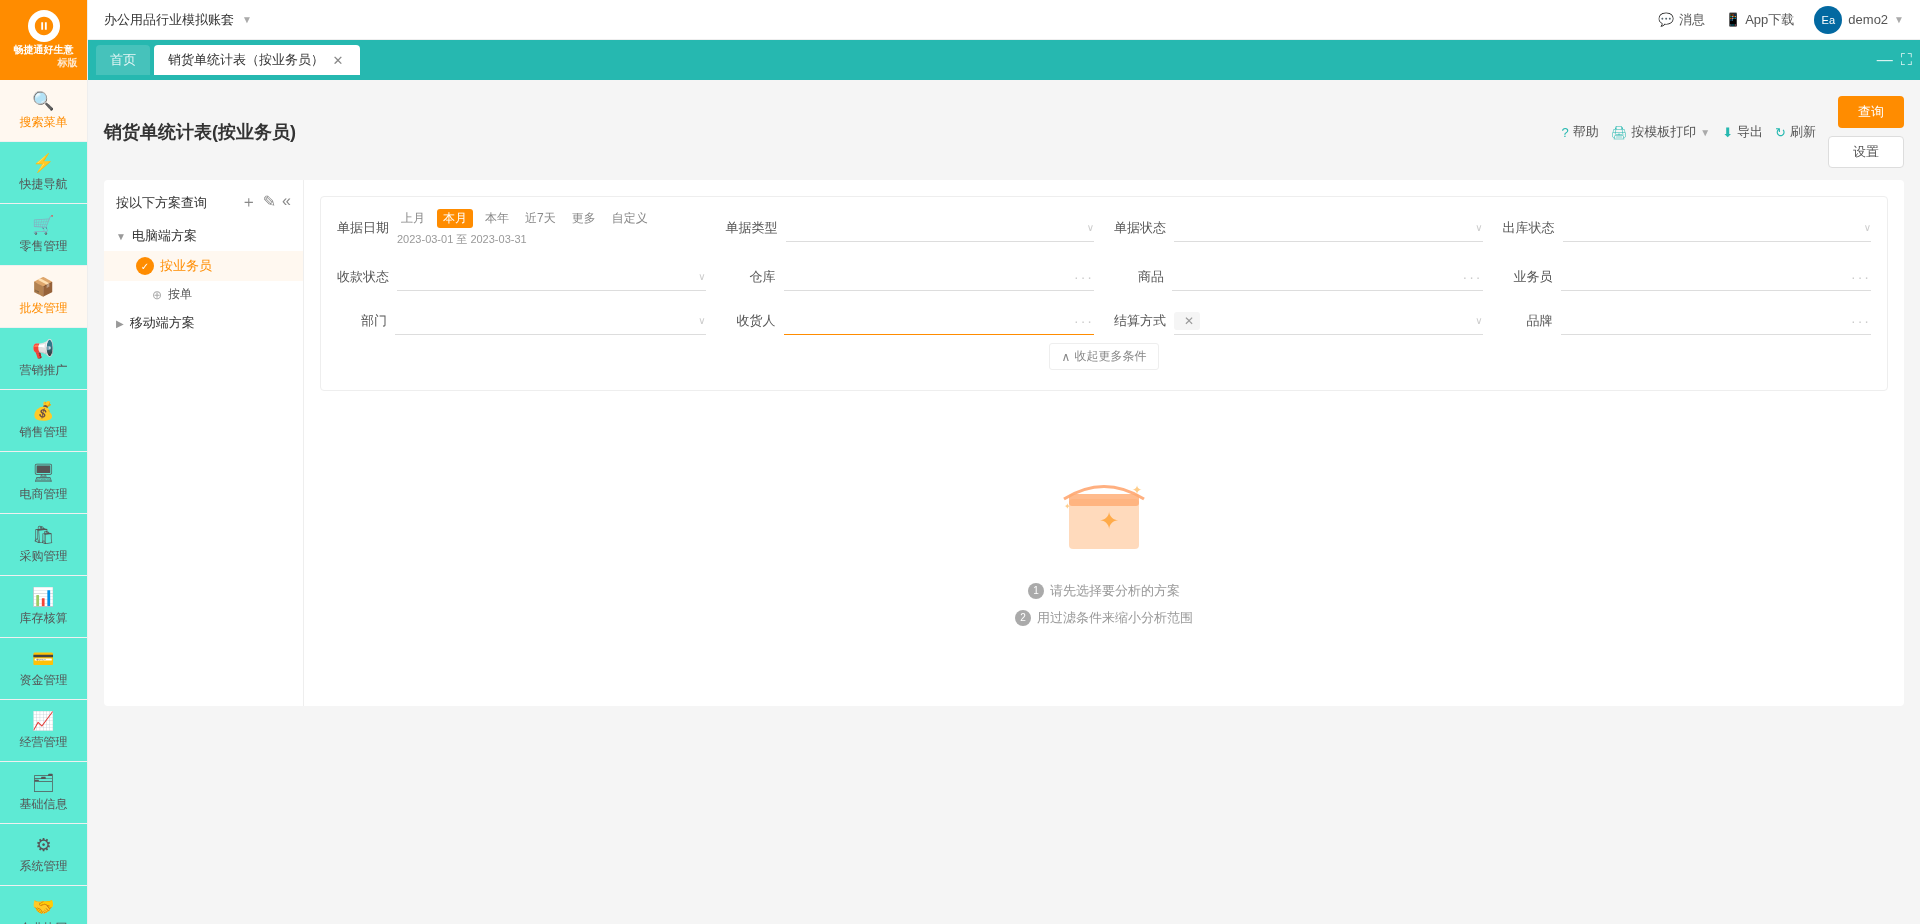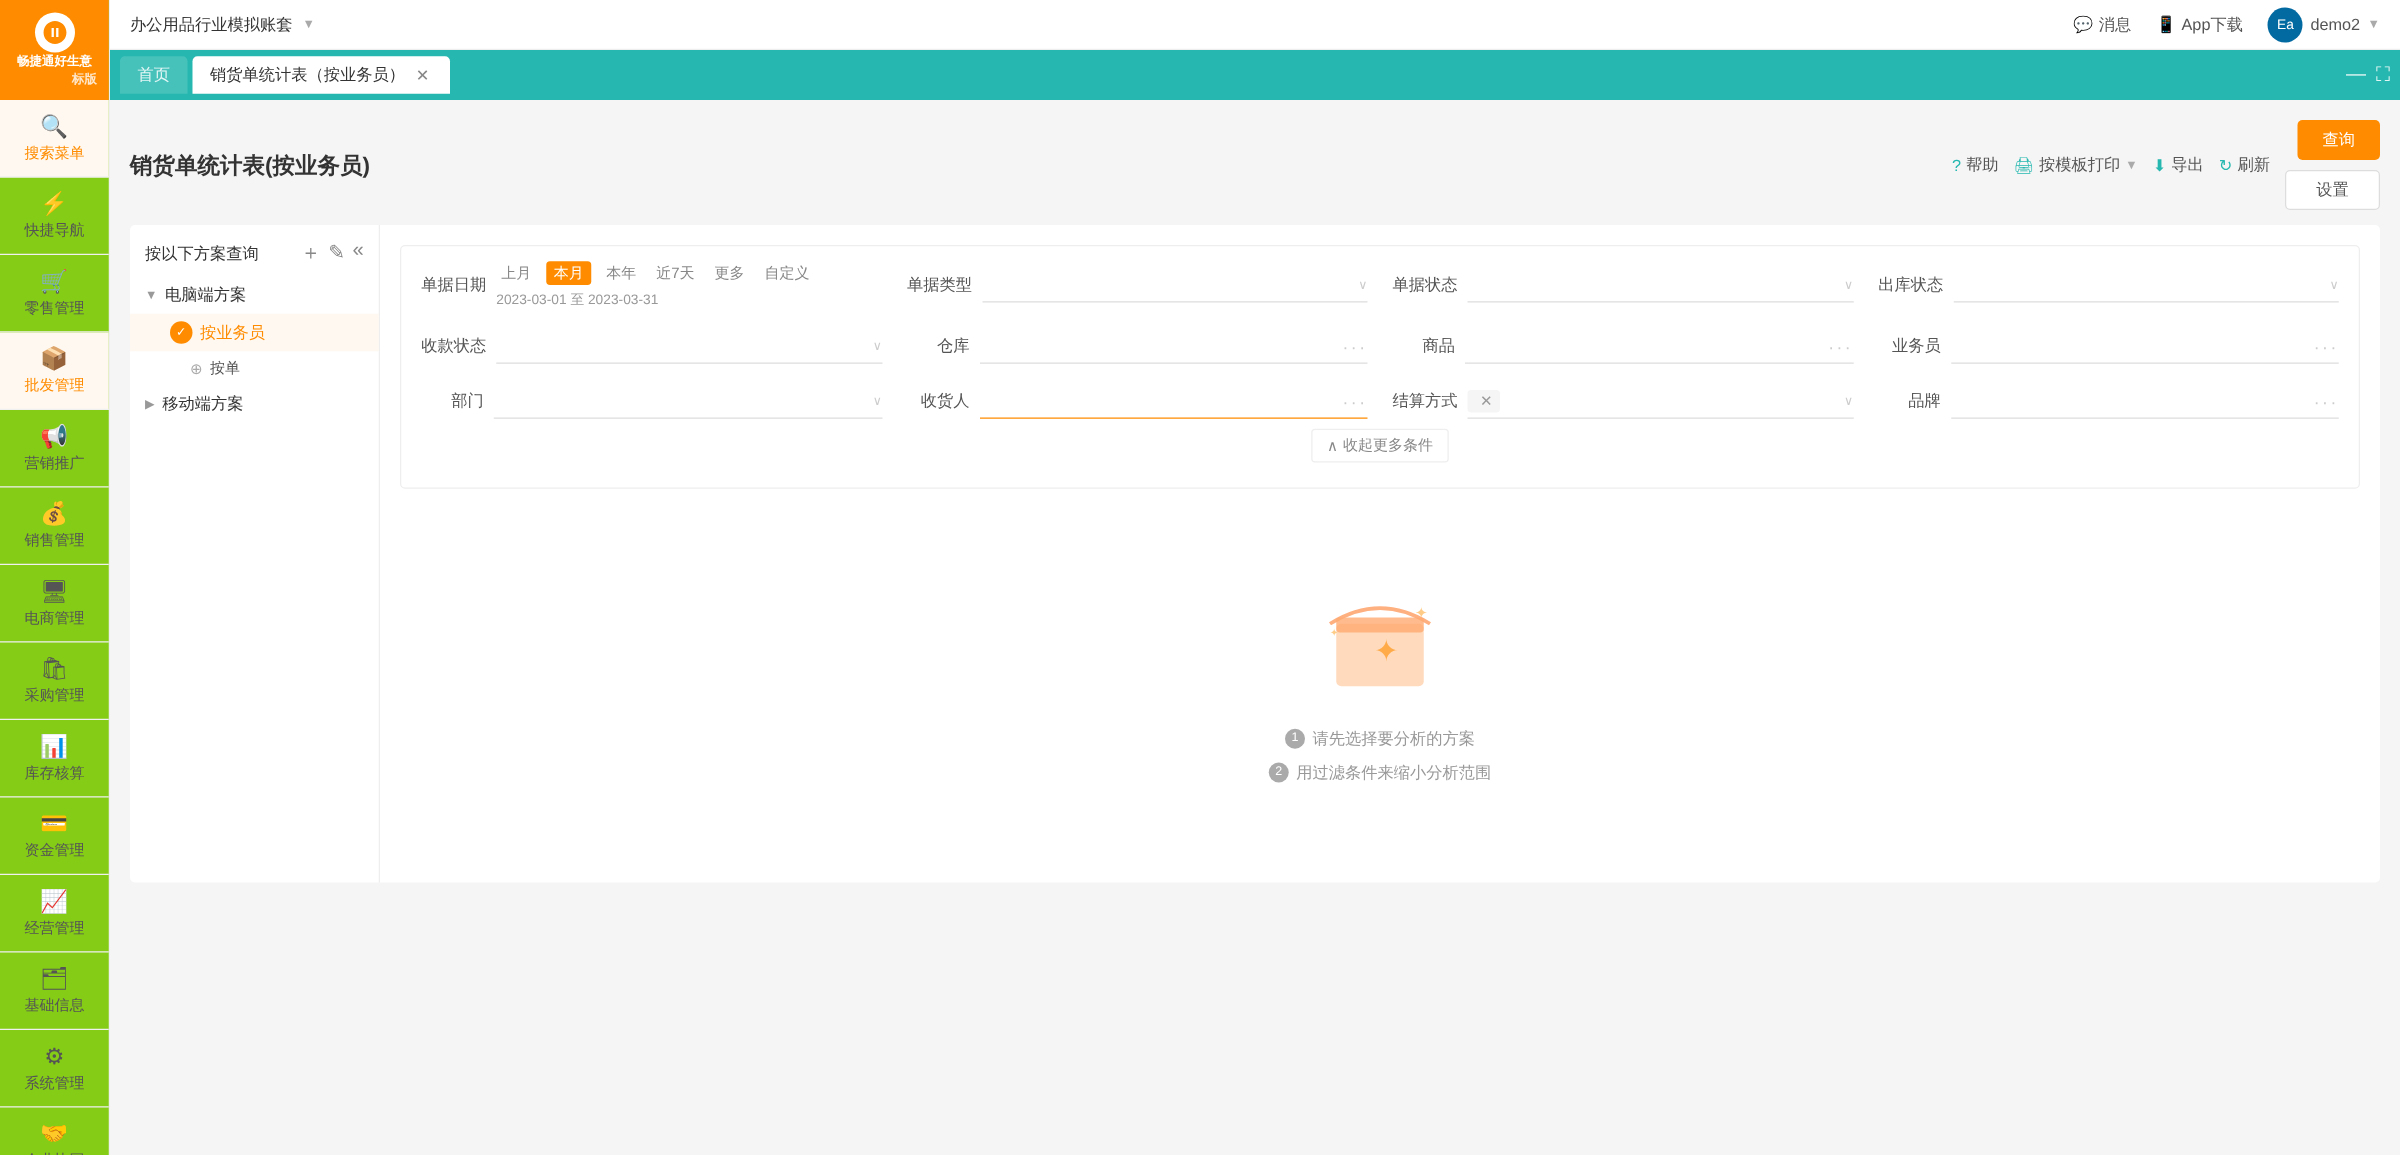--- a/index.html
+++ b/index.html
@@ -1,19 +1,19 @@
 <!DOCTYPE html>
 <html><head>
   <meta charset="utf-8">
   <style>
     * { box-sizing: border-box; margin: 0; padding: 0; }
     body { font-family: "Microsoft YaHei", "PingFang SC", sans-serif; font-size: 13px; background: #f5f5f5; display: flex; height: 924px; overflow: hidden; }
 
     
-    .sidebar { width: 88px; background: #84cc16; display: flex; flex-direction: column; border-right: 1px solid #eee; flex-shrink: 0; }
+    .sidebar { width: 88px; background: #5eead4; display: flex; flex-direction: column; border-right: 1px solid #eee; flex-shrink: 0; }
     .sidebar-logo { display: flex; flex-direction: column; align-items: center; justify-content: center; padding: 10px 4px; background: #ff8c00; color: #fff; font-size: 11px; font-weight: bold; min-height: 56px; cursor: pointer; }
     .sidebar-logo .logo-icon { width: 32px; height: 32px; background: #fff; border-radius: 50%; display: flex; align-items: center; justify-content: center; margin-bottom: 2px; }
     .sidebar-logo .logo-icon svg { width: 22px; height: 22px; }
     .sidebar-menu { flex: 1; overflow-y: auto; }
     .sidebar-item { display: flex; flex-direction: column; align-items: center; justify-content: center; padding: 10px 4px; cursor: pointer; color: #555; font-size: 12px; min-height: 52px; border-bottom: 1px solid #f0f0f0; }
     .sidebar-item.active { background: #fff8f0; color: #ff8c00; }
     .sidebar-item .icon { font-size: 18px; margin-bottom: 2px; }
     .sidebar-search { background: #fff8f0; color: #ff8c00; }
 
     

